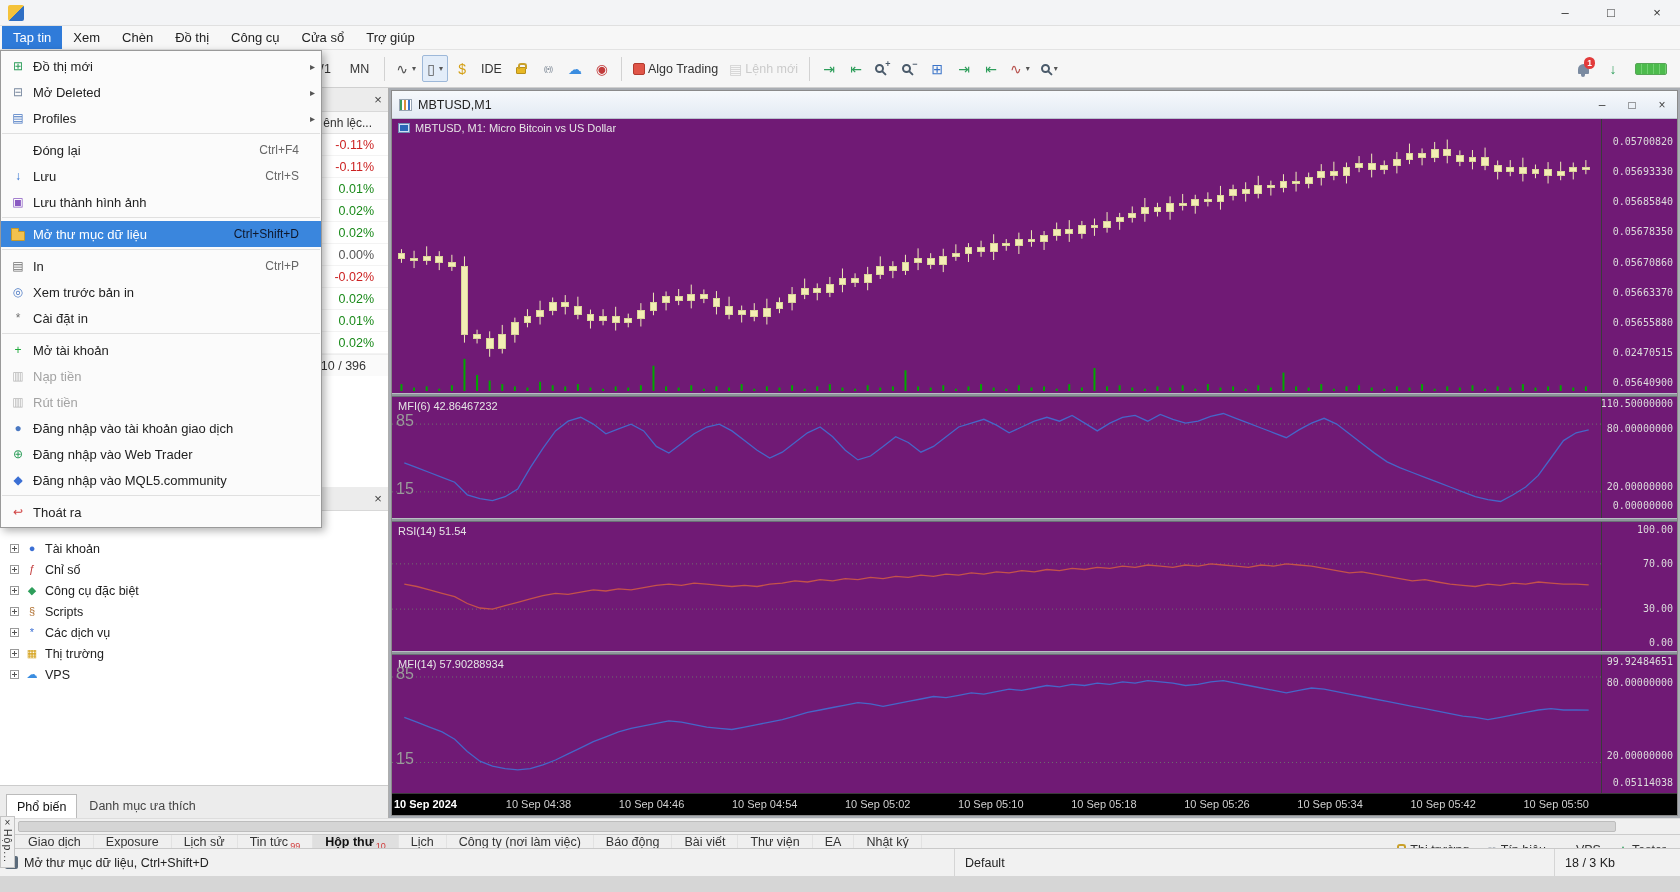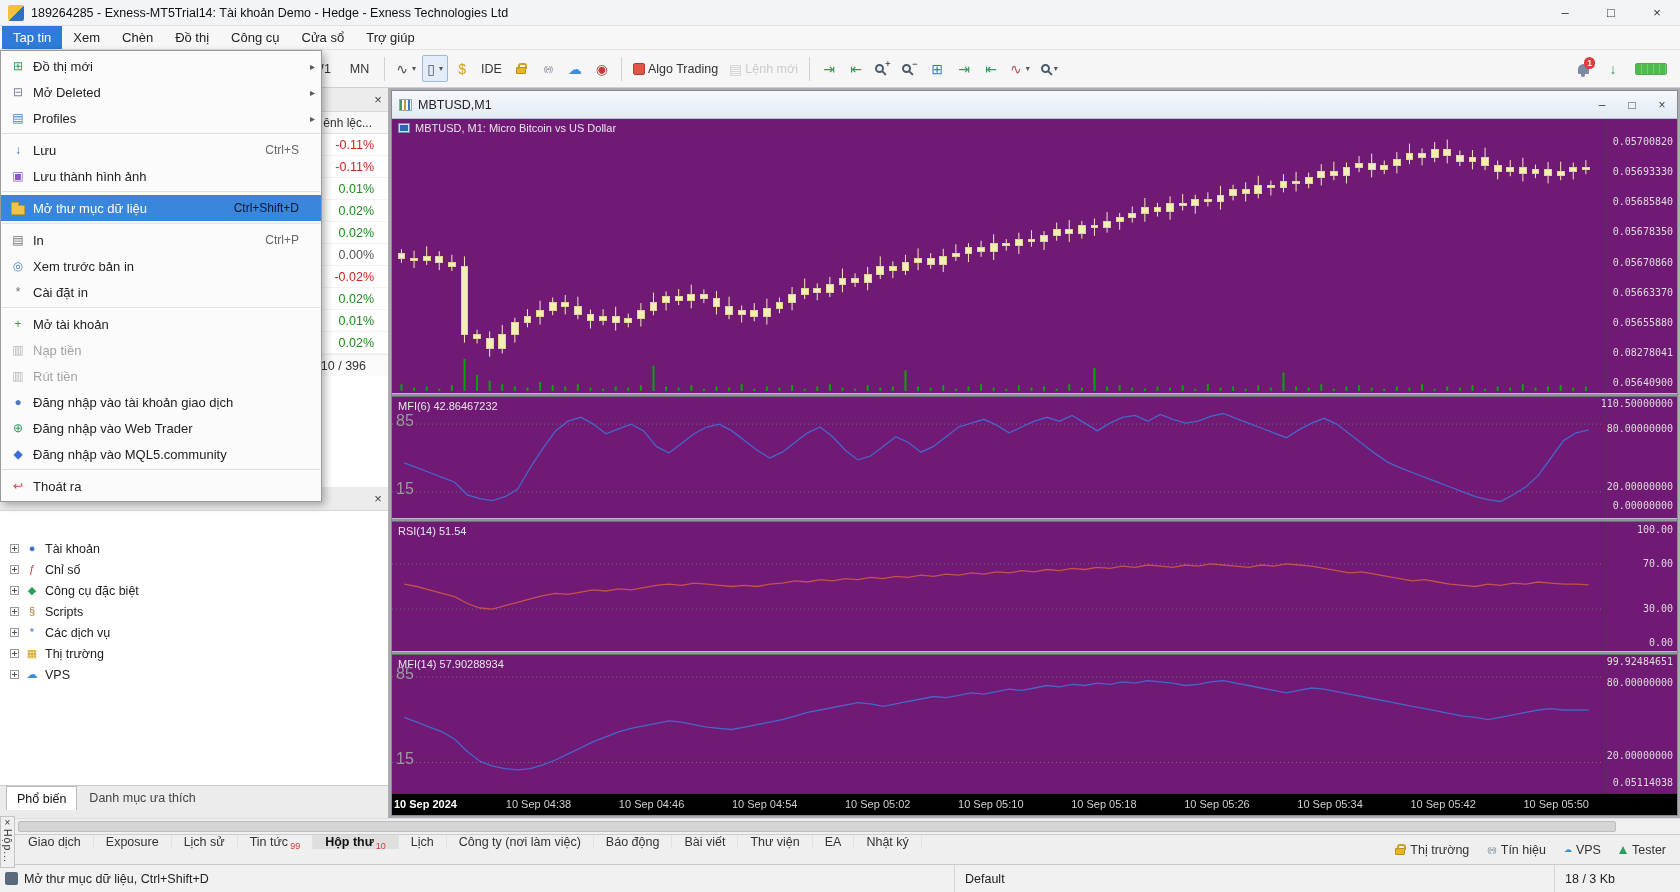--- a/index.html
+++ b/index.html
@@ -66,21 +66,21 @@
   .mw-val.pos { color:#1a8a1a; }
   .mw-val.zero { color:#555; }
   .mw-summary { height:22px; background:#fafafa; border-top:1px solid #eee; display:flex; align-items:center; justify-content:flex-end; padding-right:22px; font-size:12.5px; color:#333; }
   .nav { position:absolute; top:399px; left:0; right:0; bottom:33px; }
   .nav-tree { padding-top:27px; }
   .tree-row { height:21px; display:flex; align-items:center; padding-left:10px; gap:6px; font-size:12.5px; color:#222; }
   .expander { width:9px; height:9px; border:1px solid #9a9a9a; background:#fff; position:relative; flex:0 0 9px; }
   .expander::before { content:""; position:absolute; left:1px; right:1px; top:3px; height:1px; background:#555; }
   .expander::after { content:""; position:absolute; top:1px; bottom:1px; left:3px; width:1px; background:#555; }
   .tree-ico { width:14px; text-align:center; font-size:11px; line-height:1; }
-  .left-tabs { position:absolute; bottom:0; left:0; right:0; height:33px; background:#ececec; border-top:1px solid #ccc; display:flex; align-items:flex-start; padding:0 6px; gap:2px; }
+  .left-tabs { position:absolute; bottom:0; left:0; right:0; height:33px; background:#ececec; border-top:1px solid #ccc; display:flex; align-items:flex-end; padding:0 6px; gap:2px; }
   .ltab { height:24px; display:flex; align-items:center; padding:0 10px; font-size:12.5px; color:#444; }
   .ltab.active { background:#fff; border:1px solid #bbb; border-bottom:none; color:#111; }
 
   
   .chart-area { flex:1; position:relative; background:#a9adb3; padding:2px; }
   .chart-window { position:absolute; inset:2px; border:1px solid #8a8a8a; background:#000; }
   .cw-titlebar { height:28px; background:linear-gradient(#f6f9fc,#e3eaf3); border-bottom:1px solid #b9c2cd; display:flex; align-items:center; }
   .cw-title { font-size:12.5px; color:#222; }
   .cw-controls { margin-left:auto; display:flex; }
   .cw-btn { width:30px; height:100%; display:flex; align-items:center; justify-content:center; color:#444; font-size:12px; }
@@ -100,21 +100,21 @@
   .hscroll { position:absolute; bottom:58px; left:0; right:0; height:16px; background:#f0f0f0; border-top:1px solid #ddd; }
   .hthumb { position:absolute; top:2px; bottom:2px; left:18px; right:64px; background:#d5d5d5; border:1px solid #bdbdbd; border-radius:2px; }
 
   .toolbox { position:absolute; bottom:28px; left:0; right:0; height:30px; background:#efefef; border-top:1px solid #ccc; display:flex; align-items:stretch; padding-left:16px; }
   .tbx-tab { display:flex; align-items:center; padding:0 12px; font-size:12.5px; color:#333; border-right:1px solid #e2e2e2; position:relative; }
   .tbx-tab.active { background:#dfdfdf; font-weight:bold; color:#111; }
   .tab-count { font-size:9px; color:#d03b3b; margin-left:2px; position:relative; top:4px; font-weight:normal; }
   .tbx-right { margin-left:auto; display:flex; align-items:center; gap:18px; padding-right:14px; }
   .tbx-right-item { display:flex; align-items:center; gap:5px; font-size:12.5px; color:#333; }
 
-  .statusbar { position:absolute; bottom:0; left:0; right:0; height:28px; background:#f1f1f1; border-top:1px solid #c9c9c9; display:flex; align-items:center; }
+  .statusbar { position:absolute; bottom:16px; left:0; right:0; height:28px; background:#f1f1f1; border-top:1px solid #c9c9c9; display:flex; align-items:center; }
   .sb-hint { flex:1; display:flex; align-items:center; font-size:12.5px; color:#222; }
   .sb-cell { height:100%; display:flex; align-items:center; border-left:1px solid #d5d5d5; padding-left:10px; font-size:12.5px; color:#222; }
   .sb-default { width:600px; }
   .sb-traffic { width:126px; }
 
   
   .file-menu { position:absolute; top:50px; left:0; width:322px; background:#fbfbfb; border:1px solid #9a9a9a; box-shadow:3px 3px 8px rgba(0,0,0,.3); padding:2px 0; z-index:100; }
   .menu-item { height:26px; display:flex; align-items:center; padding:0 6px 0 8px; font-size:13px; color:#222; }
   .menu-item .mi-ico { width:18px; flex:0 0 18px; display:flex; justify-content:center; font-size:12px; line-height:1; }
   .menu-item .mi-label { flex:1; padding-left:6px; white-space:nowrap; }
@@ -132,21 +132,20 @@
 
   svg { display:block; }
 </style>
 </head>
 <body>
 
 <div id="app">
 
   <div class="titlebar">
     <div class="app-icon"></div>
-    <div class="title">189264285 - Exness-MT5Trial14: Tài khoản Demo - Hedge - Exness Technologies Ltd</div>
     <div class="win-controls">
       <div class="win-btn">–</div>
       <div class="win-btn">□</div>
       <div class="win-btn">×</div>
     </div>
   </div>
 
   <div class="menubar">
       <div class="mb-item active">Tap tin</div>
       <div class="mb-item">Xem</div>
@@ -656,21 +655,21 @@
               </div>
             </div>
             <div class="scale" id="scale-price">
                 <div class="sc-label" style="top: 16.8871px;">0.05700820</div>
                 <div class="sc-label" style="top: 47.0674px;">0.05693330</div>
                 <div class="sc-label" style="top: 77.2476px;">0.05685840</div>
                 <div class="sc-label" style="top: 107.428px;">0.05678350</div>
                 <div class="sc-label" style="top: 137.608px;">0.05670860</div>
                 <div class="sc-label" style="top: 167.789px;">0.05663370</div>
                 <div class="sc-label" style="top: 197.969px;">0.05655880</div>
-                <div class="sc-label" style="top: 228.149px;">0.08278041</div>
+                <div class="sc-label" style="top: 228.149px;">0.02470515</div>
                 <div class="sc-label" style="top: 258.329px;">0.05640900</div>
               </div>
           </div>
           <div class="pane-sep"></div>
           <div class="pane" style="height:121px;">
             <div class="plot" id="plot-ind0">
                 <svg width="1209" height="121" viewBox="0 0 1209 121">
                   <line x1="0" y1="27.104" x2="1209" y2="27.104" stroke="#6f6f6f" stroke-width="1" stroke-dasharray="1,3"></line>
                   <line x1="0" y1="94.864" x2="1209" y2="94.864" stroke="#6f6f6f" stroke-width="1" stroke-dasharray="1,3"></line>
                   <polyline points="12.3,65.8 24.9,70.7 37.5,75.5 50.1,80.3 62.7,85.2 75.3,97.8 87.9,101.6 100.5,103.6 113.1,99.7 125.7,92.0 138.3,70.7 150.9,51.3 163.5,33.9 176.1,24.2 188.7,20.3 201.3,27.1 213.9,36.8 226.5,31.9 239.1,27.1 251.7,33.9 264.3,49.4 276.9,56.1 289.5,46.5 302.1,36.8 314.7,30.0 327.3,27.1 339.9,33.9 352.5,43.6 365.1,53.2 377.7,61.0 390.3,55.2 402.9,45.5 415.5,35.8 428.1,30.0 440.7,39.7 453.3,53.2 465.9,62.9 478.5,59.0 491.1,49.4 503.7,39.7 516.3,45.5 528.9,55.2 541.5,49.4 554.1,39.7 566.7,30.0 579.3,26.1 591.9,22.3 604.5,28.1 617.1,35.8 629.7,30.0 642.3,24.2 654.9,20.3 667.5,24.2 680.1,18.4 692.7,26.1 705.3,33.9 717.9,26.1 730.5,20.3 743.1,18.4 755.7,24.2 768.3,17.4 780.9,22.3 793.5,26.1 806.1,24.2 818.7,19.4 831.3,16.5 843.9,21.3 856.5,26.1 869.1,31.0 881.7,35.8 894.3,40.7 906.9,32.9 919.5,26.1 932.1,21.3 944.7,27.1 957.3,36.8 969.9,46.5 982.5,56.1 995.1,64.9 1007.7,70.7 1020.3,75.5 1032.9,80.3 1045.5,85.2 1058.1,90.0 1070.7,94.9 1083.3,99.7 1095.9,102.6 1108.5,104.5 1121.1,97.8 1133.7,90.0 1146.3,78.4 1158.9,61.0 1171.5,43.6 1184.1,35.8 1196.7,32.9" fill="none" stroke="#4666c8" stroke-width="1.3"></polyline>
@@ -825,20 +824,26 @@
         <span class="mi-label">Mở Deleted</span>
         <span class="mi-arrow">▸</span>
       </div>
       <div class="menu-item">
         <span class="mi-ico" style="color: rgb(74, 120, 194);">▤</span>
         <span class="mi-label">Profiles</span>
         <span class="mi-arrow">▸</span>
       </div>
       <div class="menu-sep"></div>
       <div class="menu-item">
+        <span class="mi-ico"></span>
+        <span class="mi-label">Đóng lại</span>
+        <span class="mi-short">Ctrl+F4</span>
+        <span class="mi-arrow"></span>
+      </div>
+      <div class="menu-item">
         <span class="mi-ico" style="color: rgb(46, 111, 208);">↓</span>
         <span class="mi-label">Lưu</span>
         <span class="mi-short">Ctrl+S</span>
         <span class="mi-arrow"></span>
       </div>
       <div class="menu-item">
         <span class="mi-ico" style="color: rgb(138, 90, 194);">▣</span>
         <span class="mi-label">Lưu thành hình ảnh</span>
         <span class="mi-arrow"></span>
       </div>

